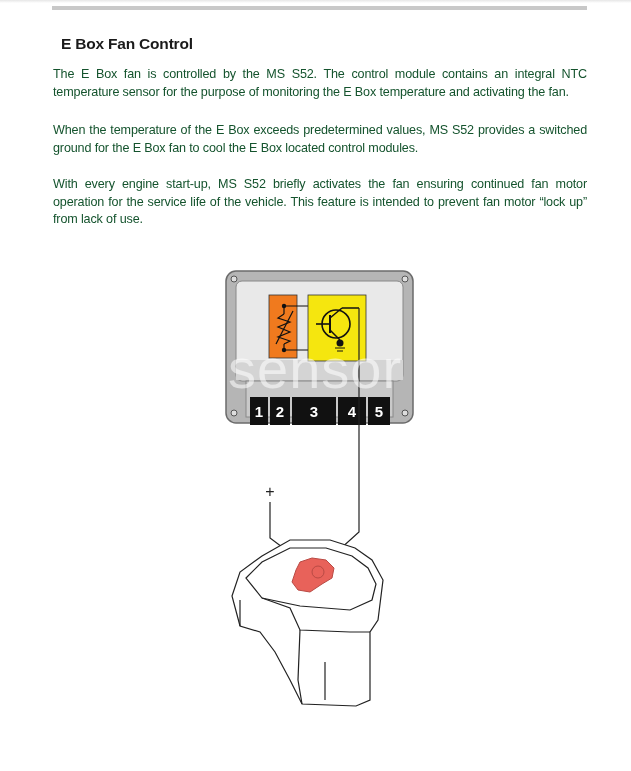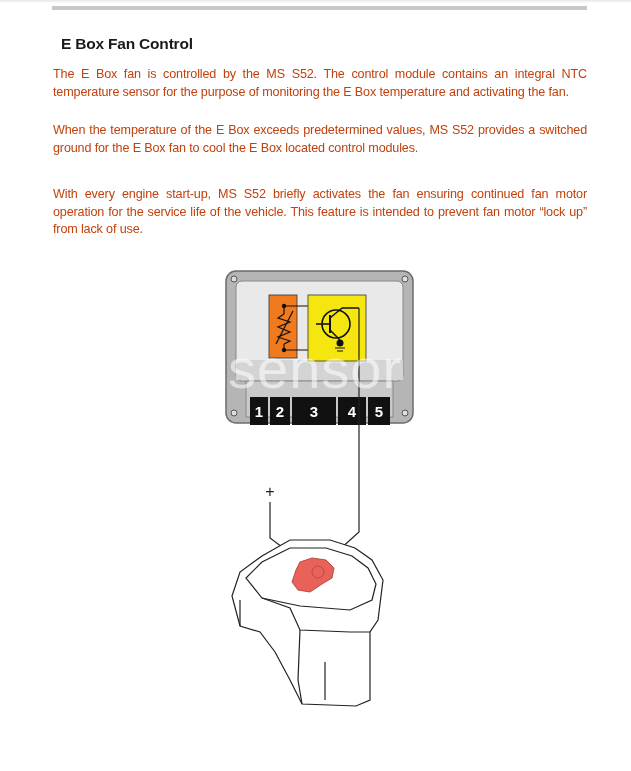--- a/index.html
+++ b/index.html
@@ -1,23 +1,23 @@
 <!DOCTYPE html>
 <html><head>
 <meta charset="utf-8">
 <style>
   html,body{margin:0;padding:0;background:#fff;}
   body{width:631px;height:771px;position:relative;overflow:hidden;font-family:"Liberation Sans",sans-serif;color:#1a1a1a;}
   .topbar{position:absolute;left:52px;top:6px;width:535px;height:4px;background:#c8c8c8;}
   .topshadow{position:absolute;left:0;top:0;width:631px;height:3px;background:linear-gradient(#e6e6e6,#fff);}
   h1{position:absolute;left:53px;top:27px;margin:8px;font-size:15.5px;font-weight:bold;letter-spacing:-0.2px;}
-  .para{position:absolute;left:53px;width:534px;margin:0;font-size:12.6px;line-height:17.5px;text-align:justify;color:#c2410c;letter-spacing:-0.15px;}
+  .para{position:absolute;left:53px;width:534px;margin:0;font-size:12.6px;line-height:17.5px;text-align:justify;color:#14532d;letter-spacing:-0.15px;}
   .p1{top:66px;}
   .p2{top:122px;}
-  .p3{top:186px;}
+  .p3{top:176px;}
   .diagram{position:absolute;left:0;top:0;}
   .caption{position:absolute;left:262px;top:714px;margin:0;font-size:17.5px;font-weight:bold;line-height:22px;color:#111;letter-spacing:-0.3px;}
   .watermark{position:absolute;left:228px;top:336px;font-size:56px;color:rgba(255,255,255,0.55);font-family:"Liberation Sans",sans-serif;letter-spacing:1px;}
 </style>
 </head>
 <body>
 
 <div class="topshadow"></div>
 <div class="topbar"></div>
 

